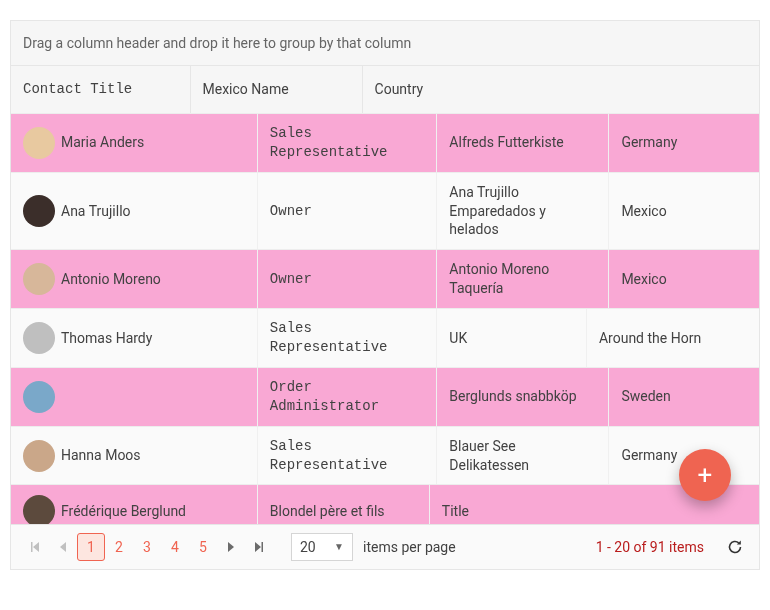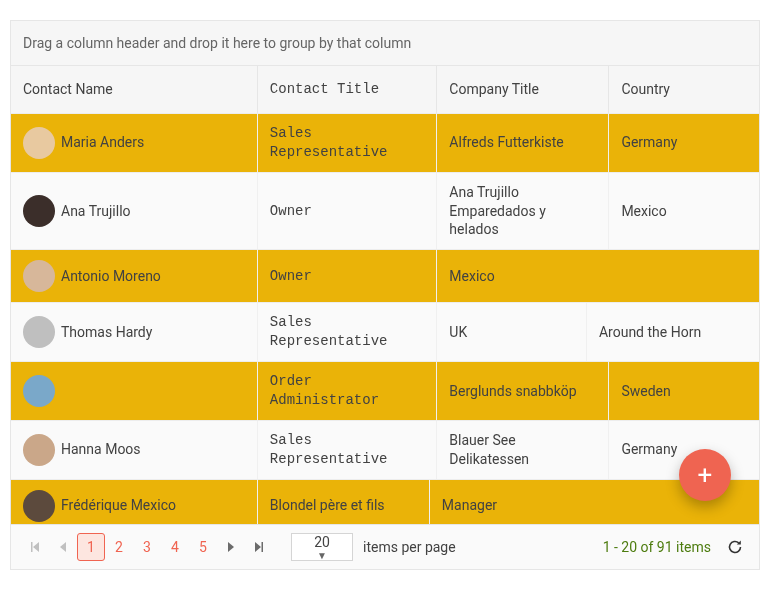--- a/index.html
+++ b/index.html
@@ -17,21 +17,21 @@
   }
   .group-panel {
     background: #f6f6f6;
     padding: 14px 12px;
     border-bottom: 1px solid #e6e6e6;
     color: #656565;
   }
   .header-row, .body-row {
     display: flex;
     border-bottom: 1px solid #ededed;
-    background: #eab308;
+    background: #f9a8d4;
   }
   .header-row { background: #f6f6f6; }
   .body-row.alt { background: #fafafa; }
   .cell {
     padding: 10px 12px;
     display: flex;
     align-items: center;
     line-height: 1.35;
   }
   .header-row .cell {
@@ -93,27 +93,26 @@
   }
   .pagesize-select {
     width: 62px; height: 28px;
     border: 1px solid #d5d5d5;
     background: #fff;
     display: inline-flex; align-items: center; justify-content: space-between;
     padding: 0 8px;
     cursor: pointer;
     font-size: 14px;
     color: #444;
-    flex-direction: column;
   }
   .pagesize-select .caret {
     font-size: 10px; color: #666;
   }
   .pager-spacer { flex: 1; }
-  .pager-info { color: #4d7c0f; margin-right: 10px; }
+  .pager-info { color: #b91c1c; margin-right: 17px; }
   .refresh-btn {
     width: 28px; height: 28px;
     display: inline-flex; align-items: center; justify-content: center;
     color: #333;
     cursor: pointer;
   }
   .fab {
     position: absolute;
     right: 28px;
     bottom: 68px;
@@ -132,28 +131,25 @@
 </head>
 <body>
 
 <div class="grid">
 
   <div class="group-panel">
     <span>Drag a column header and drop it here to group by that column</span>
   </div>
 
   <div class="header-row">
-    <div class="cell col-contact">
-        <span>Contact Name</span>
-      </div>
     <div class="cell col-title">
         <span>Contact Title</span>
       </div>
     <div class="cell col-company">
-        <span>Company Title</span>
+        <span>Mexico Name</span>
       </div>
     <div class="cell col-country">
         <span>Country</span>
       </div>
   </div>
 
   <div class="scroll-area" id="grid-body">
       <div class="body-row">
         <div class="cell col-contact">
           <span class="avatar" style="background:#e8c9a0"></span>
@@ -171,20 +167,21 @@
         <div class="cell col-title">Owner</div>
         <div class="cell col-company">Ana Trujillo Emparedados y helados</div>
         <div class="cell col-country">Mexico</div>
       </div>
       <div class="body-row">
         <div class="cell col-contact">
           <span class="avatar" style="background:#d7b79a"></span>
           <span>Antonio Moreno</span>
         </div>
         <div class="cell col-title">Owner</div>
+        <div class="cell col-company">Antonio Moreno Taquería</div>
         <div class="cell col-country">Mexico</div>
       </div>
       <div class="body-row alt">
         <div class="cell col-contact">
           <span class="avatar" style="background:#bfbfbf"></span>
           <span>Thomas Hardy</span>
         </div>
         <div class="cell col-title">Sales Representative</div>
         <div class="cell col-country">UK</div>
         <div class="cell col-company">Around the Horn</div>
@@ -202,24 +199,24 @@
           <span class="avatar" style="background:#caa789"></span>
           <span>Hanna Moos</span>
         </div>
         <div class="cell col-title">Sales Representative</div>
         <div class="cell col-company">Blauer See Delikatessen</div>
         <div class="cell col-country">Germany</div>
       </div>
       <div class="body-row">
         <div class="cell col-contact">
           <span class="avatar" style="background:#5c4a3d"></span>
-          <span>Frédérique Mexico</span>
+          <span>Frédérique Berglund</span>
         </div>
         <div class="cell col-company">Blondel père et fils</div>
-        <div class="cell col-country">Manager</div>
+        <div class="cell col-country">Title</div>
       </div>
       <div class="body-row alt">
         <div class="cell col-contact"></div>
         <div class="cell col-title">Owner</div>
         <div class="cell col-company">Bólido Comidas preparadas</div>
         <div class="cell col-country">Spain</div>
       </div>
     </div>
 
   <div class="fab">

